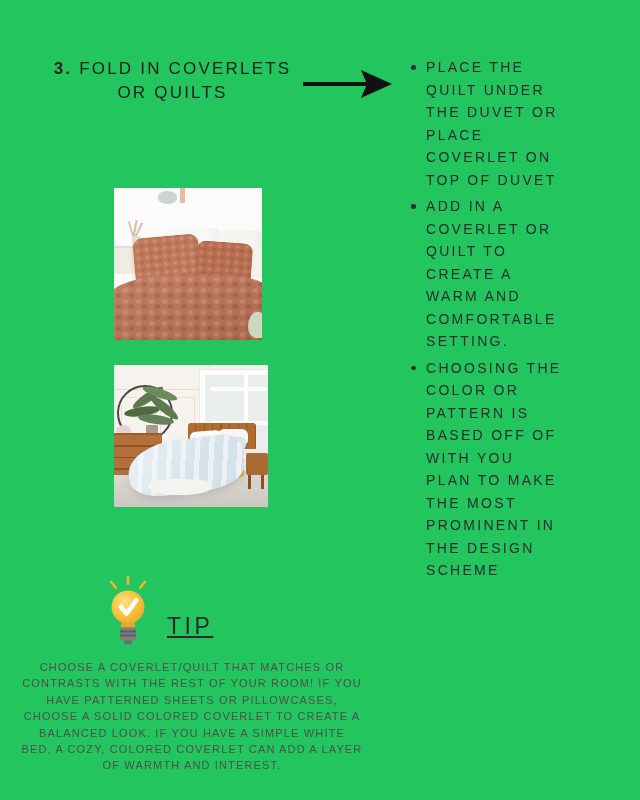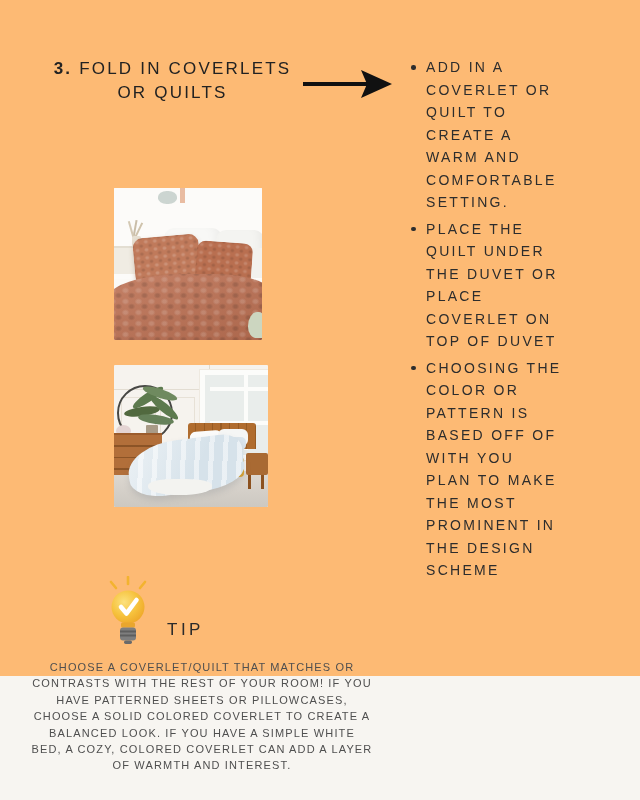--- a/index.html
+++ b/index.html
@@ -7,22 +7,22 @@
     padding: 0;
     width: 640px;
     height: 800px;
     overflow: hidden;
     font-family: "Liberation Sans", sans-serif;
     background: #f7f5f1;
   }
   .page {
     position: relative;
     width: 640px;
-    height: 676px;
-    background: #fdba74;
+    height: 800px;
+    background: #22c55e;
     color: #2d2d2d;
   }
   
   .heading {
     position: absolute;
     left: 30px;
     top: 57px;
     width: 285px;
     text-align: center;
     font-size: 17px;
@@ -183,28 +183,29 @@
   .p2-sheet { left: 34px; top: 114px; width: 64px; height: 16px; background: #f3f3f0; border-radius: 40% 40% 50% 50%; }
   
   .tip-header {
     position: absolute;
     left: 103px;
     top: 576px;
     display: flex;
     align-items: flex-end;
   }
   .tip-label {
-    font-size: 17px;
+    font-size: 23px;
     letter-spacing: 3.5px;
     color: #2b2b2b;
     margin: 0 12px 10px 14px;
+    text-decoration: underline;
   }
   .tip-text {
     position: absolute;
-    left: 10px;
+    left: 0;
     top: 659px;
     width: 384px;
     text-align: center;
     font-size: 11px;
     letter-spacing: 1.15px;
     line-height: 16.4px;
     color: #4f4f4f;
     white-space: pre-line;
   }
 </style>
@@ -220,38 +221,38 @@
   </div>
 
   <div class="arrow-wrap">
     <svg width="92" height="34" viewBox="0 0 92 34">
       <line x1="2" y1="17" x2="66" y2="17" stroke="#111" stroke-width="4"></line>
       <polygon points="60,3 91,17 60,31 66,17" fill="#111"></polygon>
     </svg>
   </div>
 
   <ul class="bullets">
+    <li class="bullet">
+      <span class="dot"></span>
+      <span class="btext">PLACE THE
+QUILT UNDER
+THE DUVET OR
+PLACE
+COVERLET ON
+TOP OF DUVET</span>
+    </li>
     <li class="bullet">
       <span class="dot"></span>
       <span class="btext">ADD IN A
 COVERLET OR
 QUILT TO
 CREATE A
 WARM AND
 COMFORTABLE
 SETTING.</span>
-    </li>
-    <li class="bullet">
-      <span class="dot"></span>
-      <span class="btext">PLACE THE
-QUILT UNDER
-THE DUVET OR
-PLACE
-COVERLET ON
-TOP OF DUVET</span>
     </li>
     <li class="bullet">
       <span class="dot"></span>
       <span class="btext">CHOOSING THE
 COLOR OR
 PATTERN IS
 BASED OFF OF
 WITH YOU
 PLAN TO MAKE
 THE MOST

